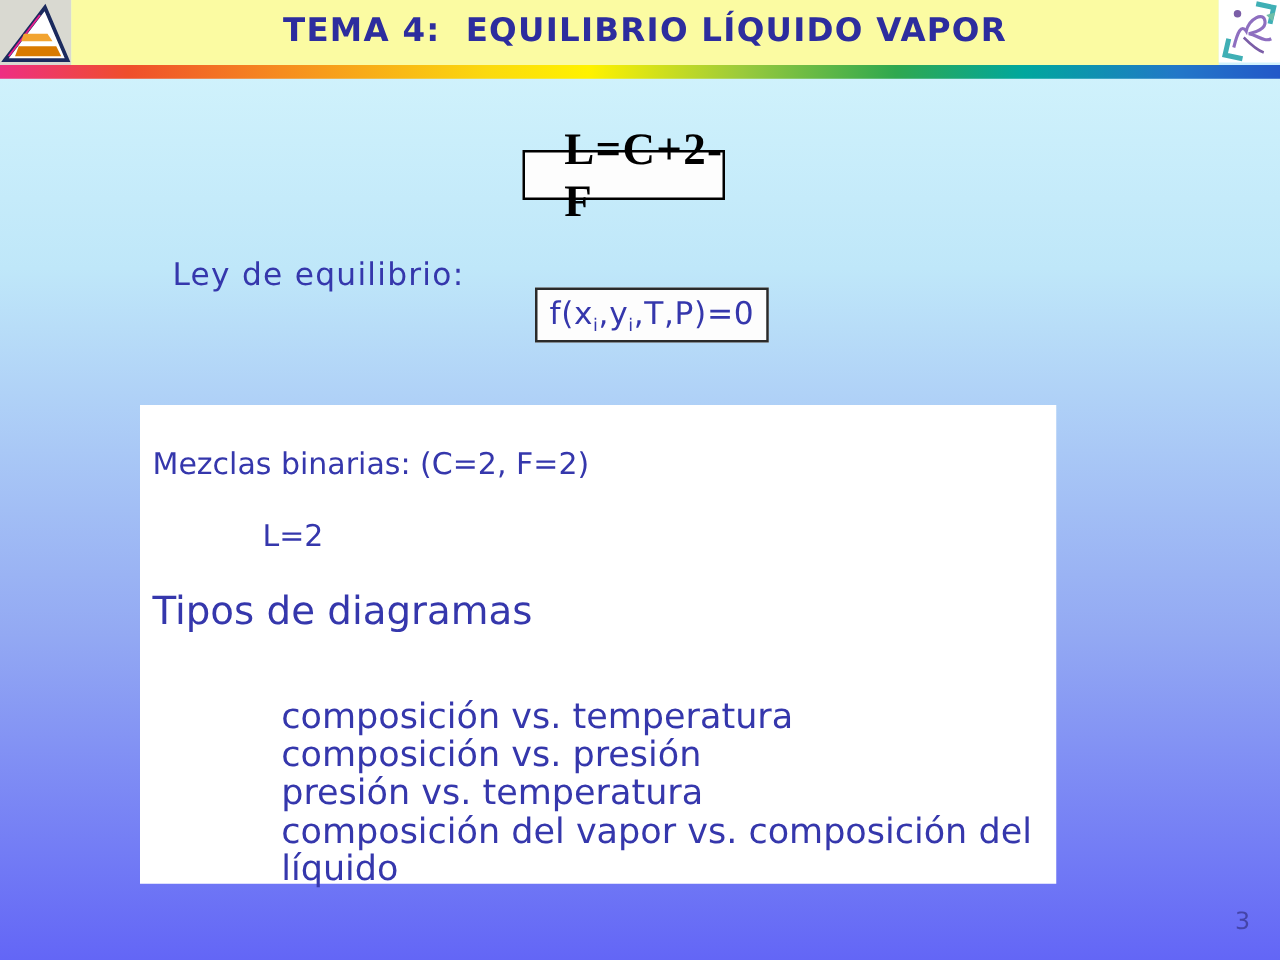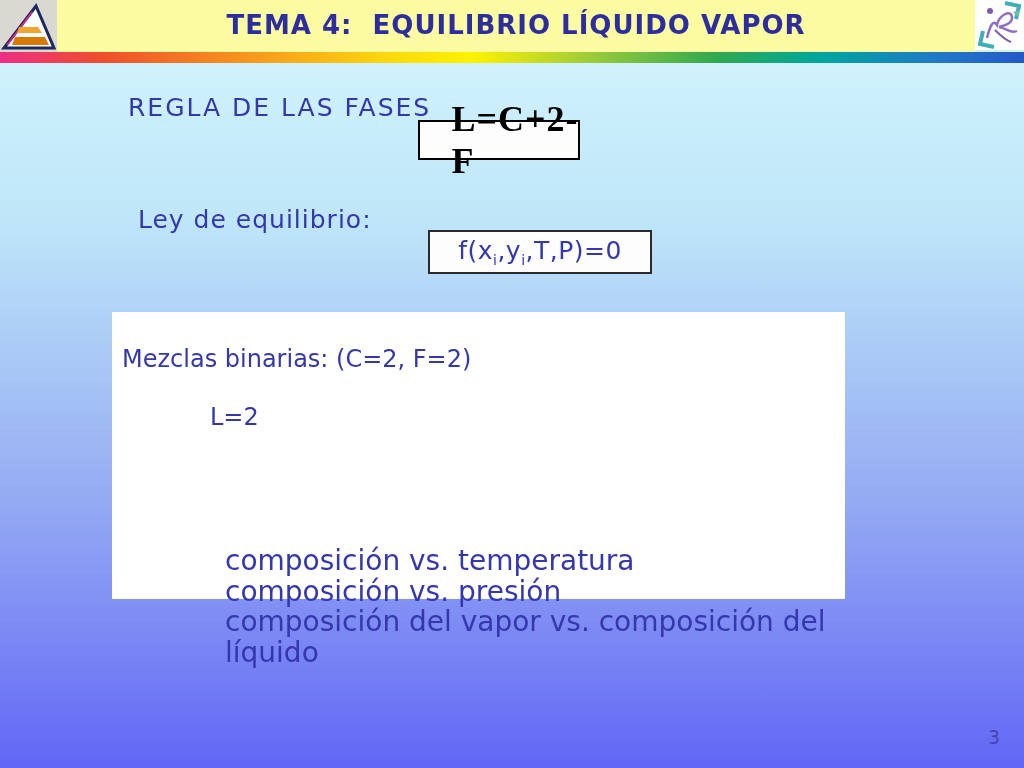--- a/index.html
+++ b/index.html
@@ -48,30 +48,30 @@
   }
   .phase-rule-formula {
     font-family:"Liberation Serif", serif; font-weight:bold;
     font-size:36px; color:#000000; letter-spacing:1px;
   }
   .equilibrium-label {
     position:absolute; left:138px; top:205px;
     font-size:25px; letter-spacing:1px;text-align:center;
   }
   .equilibrium-box {
-    position:absolute; left:428px; top:230px; width:224px; height:44px;
+    position:absolute; left:428px; top:230px; width:187px; height:44px;
     background:#FDFDFD; border:2px solid #2A2A2A;
     display:flex; align-items:center; justify-content:center;
   }
   .equilibrium-formula { font-size:25px; letter-spacing:0.5px; }
   .equilibrium-formula sub { font-size:14px; }
 
   
   .content-panel {
-    position:absolute; left:112px; top:312px; width:733px; height:287px;
+    position:absolute; left:112px; top:324px; width:733px; height:383px;
     background:#FFFFFF;
   }
   .binary-mixtures { position:absolute; left:10px;  top:33px;  font-size:24px; }
   .dof-value       { position:absolute; left:98px;  top:91px;  font-size:24px; }
   .diagram-heading { position:absolute; left:10px;  top:147px; font-size:31px; }
   .diagram-list    { position:absolute; left:113px; top:234px; list-style:none; }
   .diagram-list li { font-size:28px; line-height:30.5px; }
 
   .page-number {
     position:absolute; left:988px; top:726px;
@@ -103,34 +103,35 @@
 
         <circle cx="15" cy="11" r="3" fill="#7B5EA7"></circle>
         <path d="M12,38 C15,26 18,19 22,25 C24,15 36,9 37,17 C38,24 28,26 24,27 C31,28 36,34 42,31" fill="none" stroke="#8E6FC0" stroke-width="2.5"></path>
         <path d="M20,30 C24,34 30,40 36,42" fill="none" stroke="#7B5EA7" stroke-width="2"></path>
         <polygon points="38,12 45,10 43,17" fill="#6FBFA8"></polygon>
       </svg>
     </div>
   </div>
   <div class="rainbow"></div>
 
-  <div class="phase-rule-label blue-text">REGLA DE LAS FASES</div>
   <div class="phase-rule-box">
     <span class="phase-rule-formula">L=C+2-F</span>
   </div>
 
   <div class="equilibrium-label blue-text">Ley de equilibrio:</div>
   <div class="equilibrium-box">
     <span class="equilibrium-formula blue-text"><span>f(x</span><sub>i</sub><span>,y</span><sub>i</sub><span>,T,P)=0</span></span>
   </div>
 
   <div class="content-panel">
     <div class="binary-mixtures blue-text">Mezclas binarias: (C=2, F=2)</div>
     <div class="dof-value blue-text">L=2</div>
+    <div class="diagram-heading blue-text">Tipos de diagramas</div>
     <ul class="diagram-list blue-text">
       <li>composición vs. temperatura</li>
       <li>composición vs. presión</li>
+      <li>presión vs. temperatura</li>
       <li>composición del vapor vs. composición del líquido</li>
     </ul>
   </div>
 
   <div class="page-number">3</div>
 </div>
 
 </body></html>

